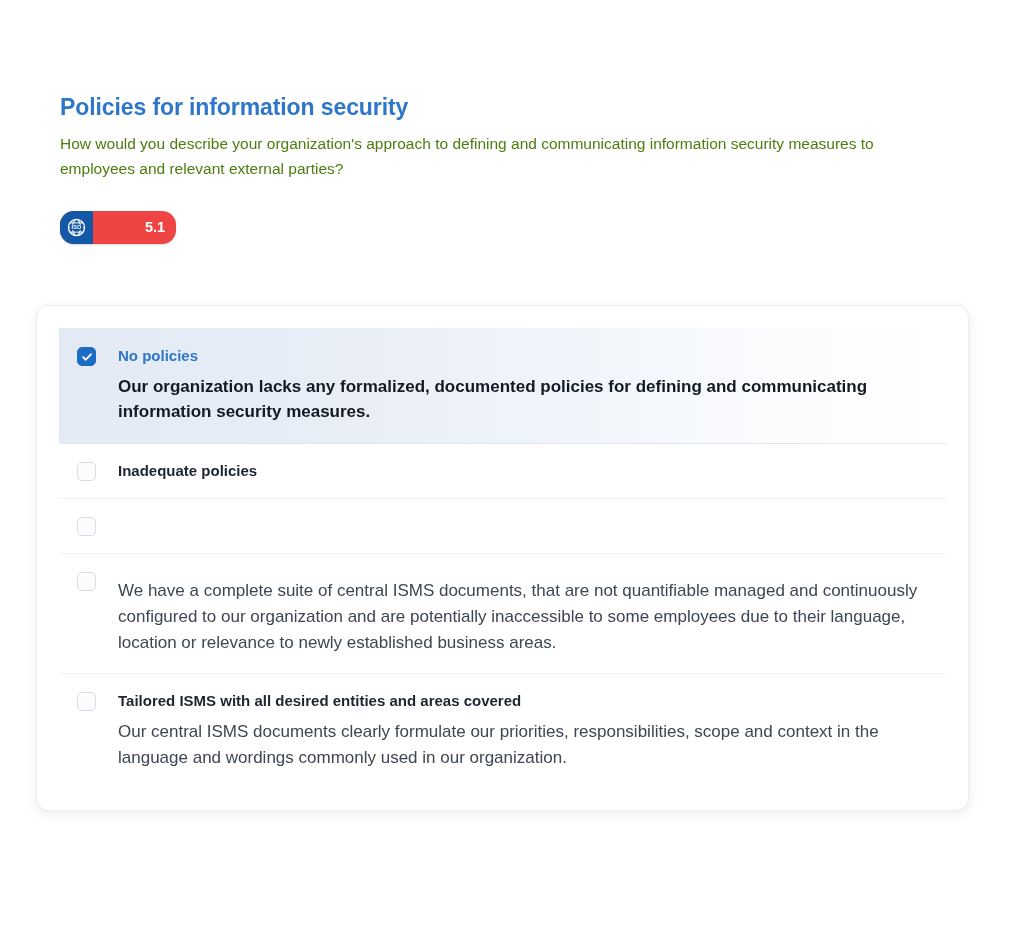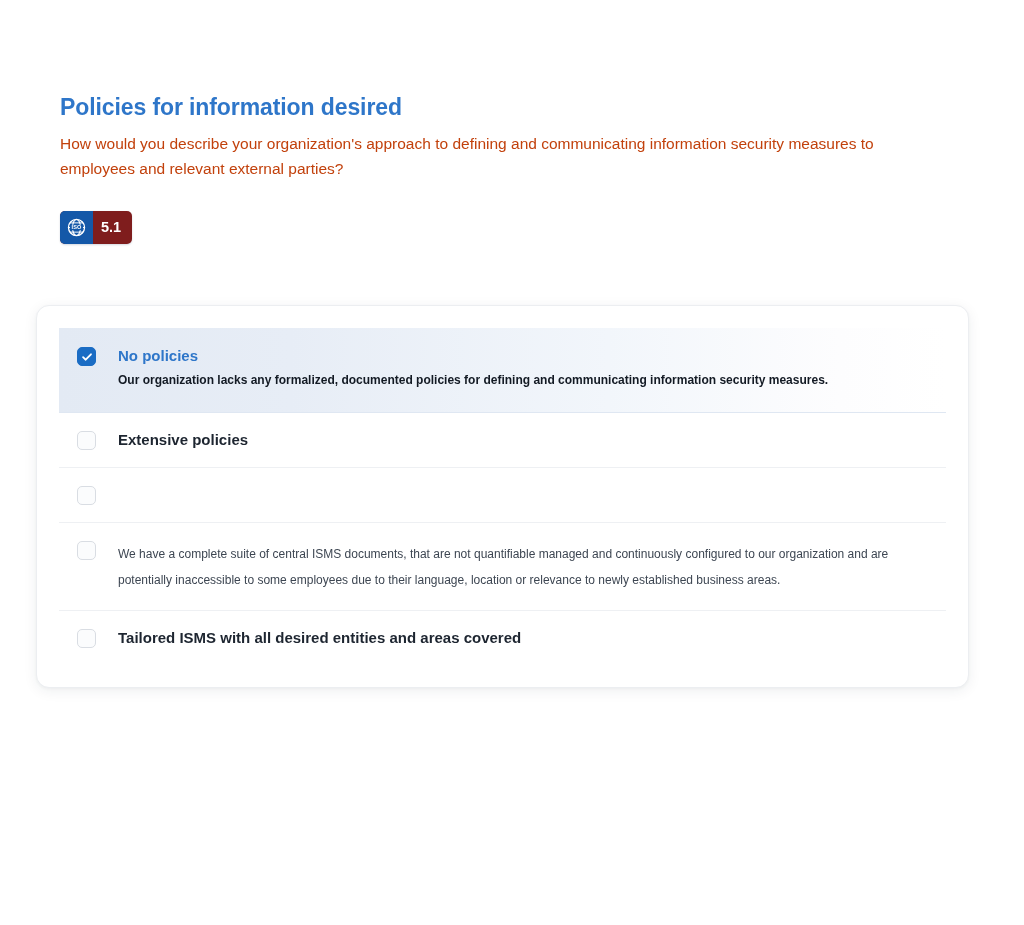--- a/index.html
+++ b/index.html
@@ -35,40 +35,41 @@
     line-height: 30px;
     font-weight: bold;
     color: #2e76c9;
     letter-spacing: -0.1px;
   }
 
   .question-subtitle {
     margin: 9px 0 12px 0;
     font-size: 15.5px;
     line-height: 25px;
-    color: #c2410c;
+    color: #4d7c0f;
     max-width: 865px;
     font-weight: normal;
   }
 
   
   .badge-row {
     position: absolute;
     left: 60px;
     top: 211px;
   }
 
   .iso-badge {
     display: inline-flex;
     align-items: center;
     height: 33px;
-    background: #7f1d1d;
-    border-radius: 5px;
+    background: #ef4444;
+    border-radius: 14px;
     overflow: hidden;
     box-shadow: 0 1px 2px rgba(16,40,80,0.18);
+    gap: 44px;
   }
 
   .iso-badge-glyph {
     width: 33px;
     height: 33px;
     background: #1458a8;
     display: flex;
     align-items: center;
     justify-content: center;
     flex: none;
@@ -152,42 +153,42 @@
     font-weight: bold;
     color: #1d2530;
     margin: 0;
   }
 
   .option-row.selected .option-title {
     color: #2e76c9;
   }
 
   .option-desc {
-    font-size: 12px;
+    font-size: 17px;
     line-height: 26px;
     color: #3d4652;
-    margin: 2px 0 0 0;
+    margin: 8px 0 0 0;
     font-weight: normal;
     max-width: 825px;
   }
 
   .option-row.selected .option-desc {
     color: #131a24;
     font-weight: bold;
     max-width: 790px;
     line-height: 25px;
   }
 </style>
 </head>
 <body>
 
 <div class="page">
 
   <div class="question-header">
-    <h1 class="question-title">Policies for information desired</h1>
+    <h1 class="question-title">Policies for information security</h1>
     <p class="question-subtitle">How would you describe your organization's approach to defining and communicating information security measures to employees and relevant external parties?</p>
   </div>
 
   <div class="badge-row">
     <div class="iso-badge">
       <span class="iso-badge-glyph">
         <svg width="21" height="21" viewBox="0 0 24 24" aria-hidden="true">
           <circle cx="12" cy="12" r="9.2" fill="none" stroke="#ffffff" stroke-width="1.5"></circle>
           <ellipse cx="12" cy="12" rx="4.6" ry="9.2" fill="none" stroke="#ffffff" stroke-width="1.3"></ellipse>
           <line x1="2.8" y1="12" x2="21.2" y2="12" stroke="#ffffff" stroke-width="1.3"></line>
@@ -212,38 +213,39 @@
         </span>
         <div class="option-text">
           <div class="option-title">No policies</div>
           <div class="option-desc">Our organization lacks any formalized, documented policies for defining and communicating information security measures.</div>
         </div>
       </div>
 
       <div class="option-row">
         <span class="checkbox"></span>
         <div class="option-text">
-          <div class="option-title">Extensive policies</div>
+          <div class="option-title">Inadequate policies</div>
         </div>
       </div>
 
       <div class="option-row">
         <span class="checkbox"></span>
       </div>
 
       <div class="option-row">
         <span class="checkbox"></span>
         <div class="option-text">
           <div class="option-desc">We have a complete suite of central ISMS documents, that are not quantifiable managed and continuously configured to our organization and are potentially inaccessible to some employees due to their language, location or relevance to newly established business areas.</div>
         </div>
       </div>
 
       <div class="option-row">
         <span class="checkbox"></span>
         <div class="option-text">
           <div class="option-title">Tailored ISMS with all desired entities and areas covered</div>
+          <div class="option-desc">Our central ISMS documents clearly formulate our priorities, responsibilities, scope and context in the language and wordings commonly used in our organization.</div>
         </div>
       </div>
 
     </div>
   </div>
 
 </div>
 
 </body></html>

